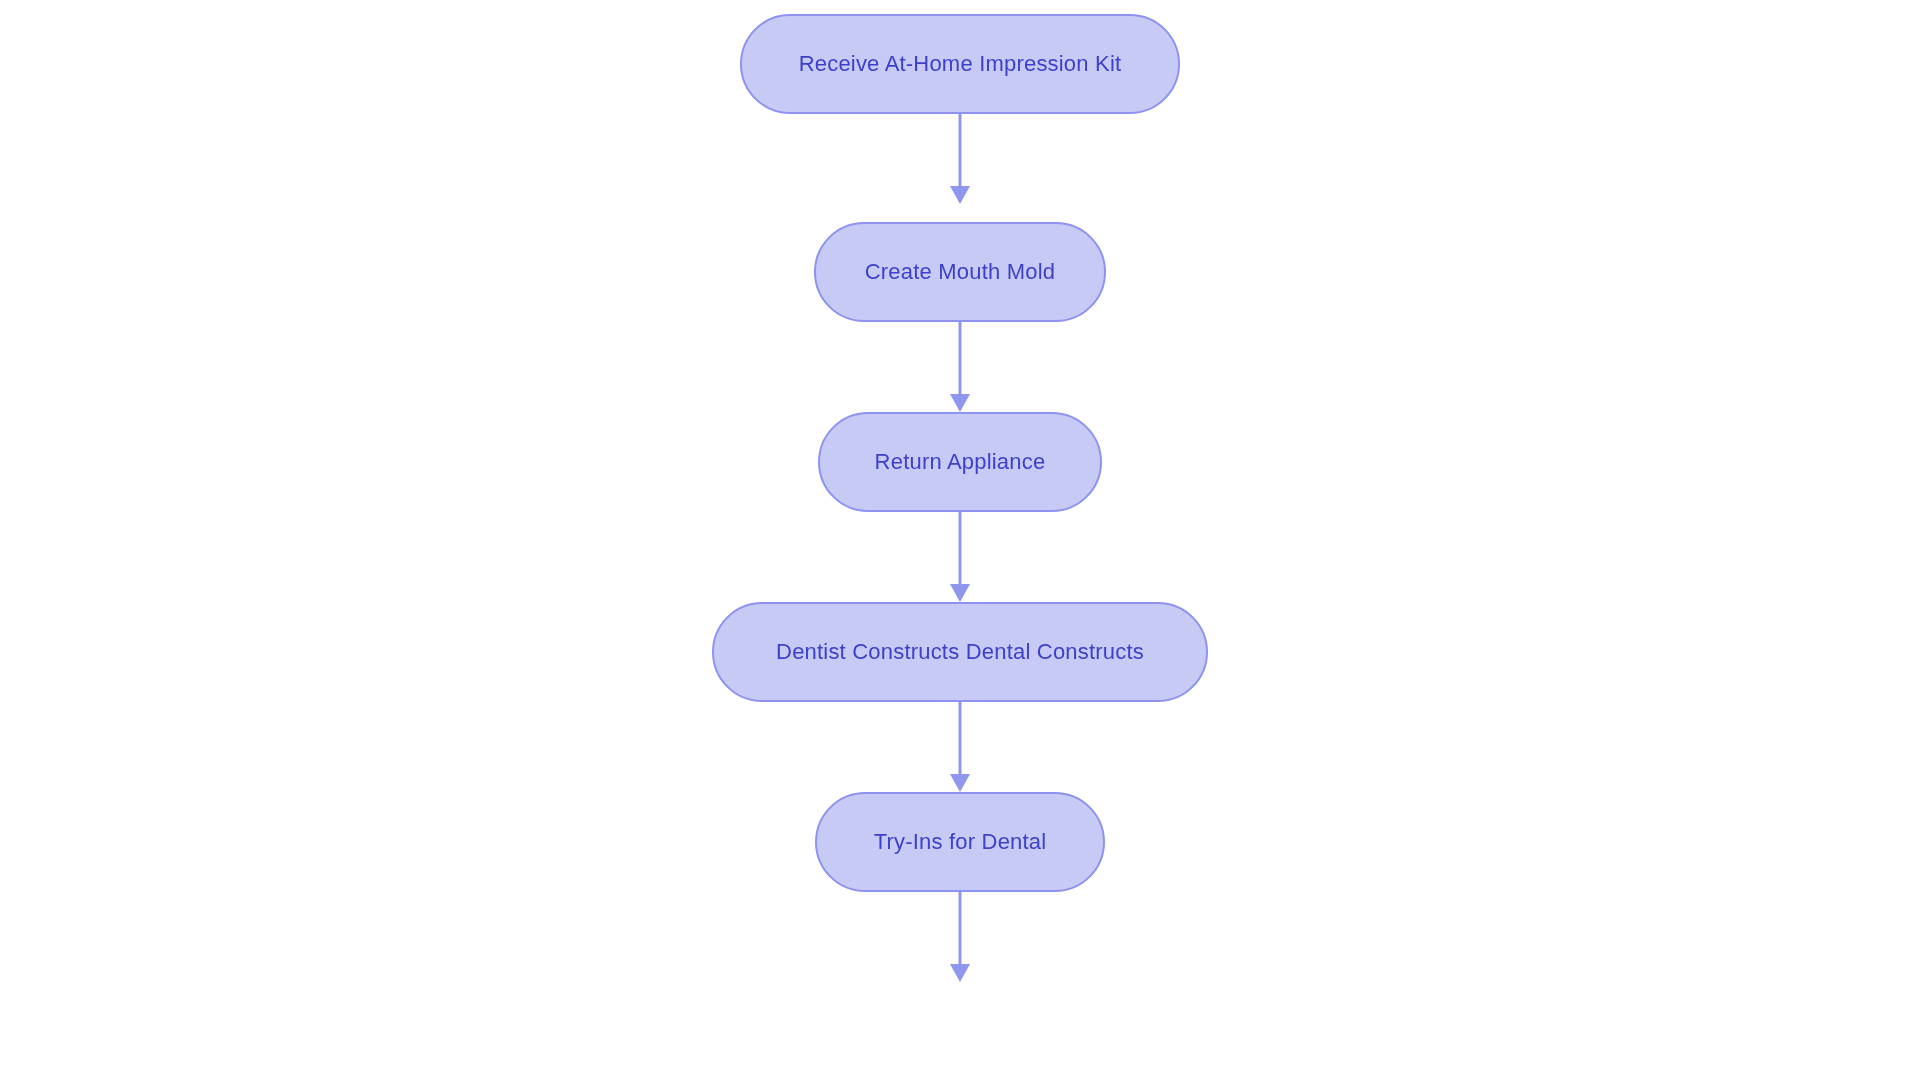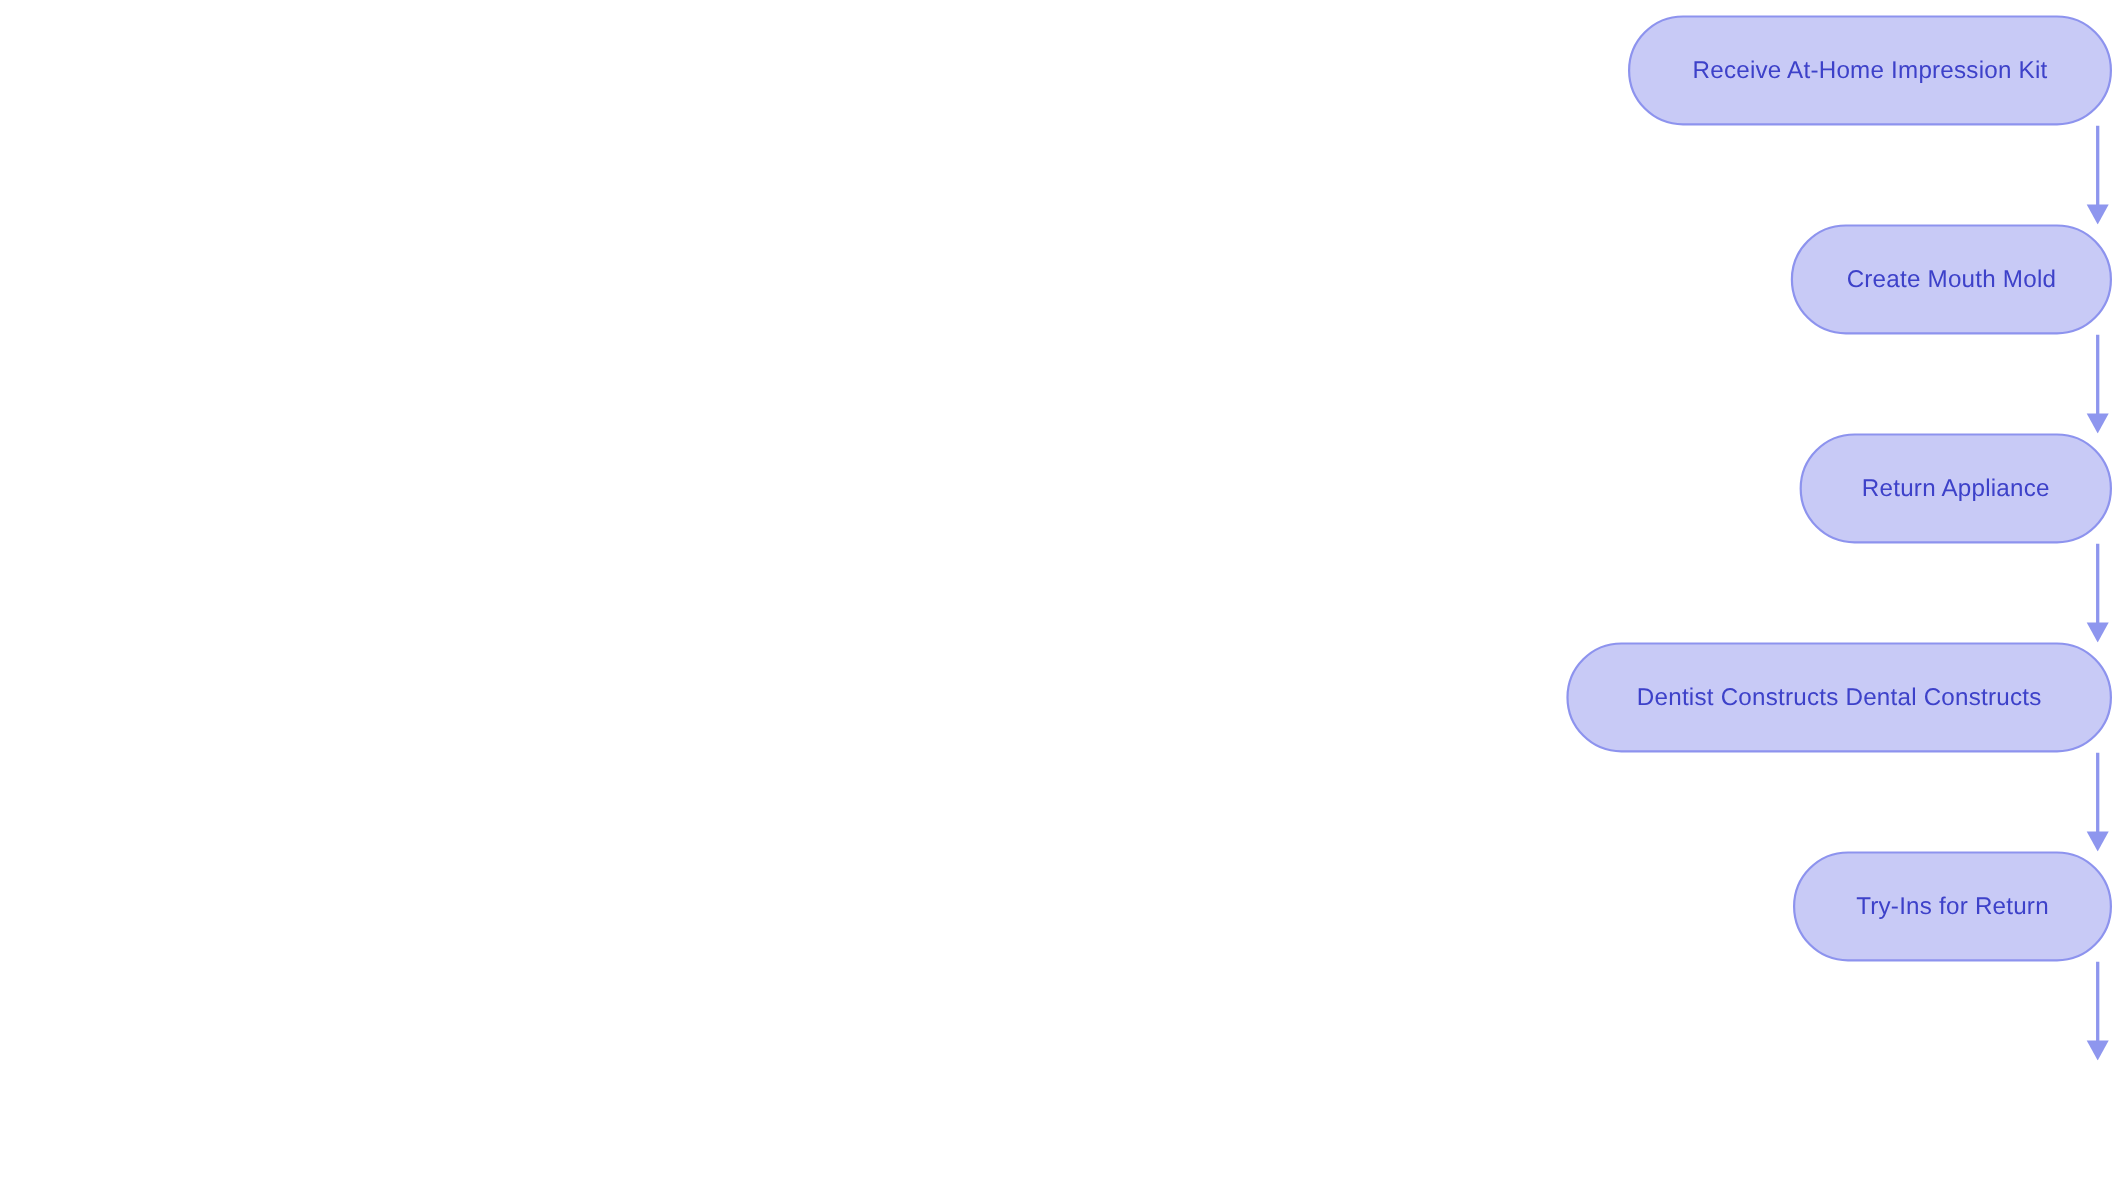--- a/index.html
+++ b/index.html
@@ -21,39 +21,39 @@
     overflow: hidden;
   }
 
   .flow {
     position: absolute;
     top: 14px;
     left: 0;
     right: 0;
     display: flex;
     flex-direction: column;
-    align-items: flex-end;
+    align-items: center;
   }
 
   .node {
     height: 100px;
     border-radius: 50px;
     background: var(--node-fill);
     border: 2px solid var(--node-border);
     color: var(--node-text);
     font-size: 22px;
     letter-spacing: 0.2px;
     display: flex;
     align-items: center;
     justify-content: center;
     text-align: center;
     flex: 0 0 auto;
   }
   .node.w1 { width: 440px; }
-  .node.w2 { width: 292px; }
+  .node.w2 { width: 292px; margin-top: 18px; }
   .node.w3 { width: 284px; }
   .node.w4 { width: 496px; }
   .node.w5 { width: 290px; }
   .node.w6 { width: 320px; }
 
   .arrow {
     width: 26px;
     height: 90px;
     flex: 0 0 auto;
     display: block;
@@ -97,21 +97,21 @@
     <div class="node w4">
       <span>Dentist Constructs Dental Constructs</span>
     </div>
 
     <svg class="arrow" viewBox="0 0 26 90">
       <line x1="13" y1="0" x2="13" y2="74"></line>
       <polygon points="3,72 23,72 13,90"></polygon>
     </svg>
 
     <div class="node w5">
-      <span>Try-Ins for Return</span>
+      <span>Try-Ins for Dental</span>
     </div>
 
     <svg class="arrow" viewBox="0 0 26 90">
       <line x1="13" y1="0" x2="13" y2="74"></line>
       <polygon points="3,72 23,72 13,90"></polygon>
     </svg>
 
 
   </div>
 </div>

